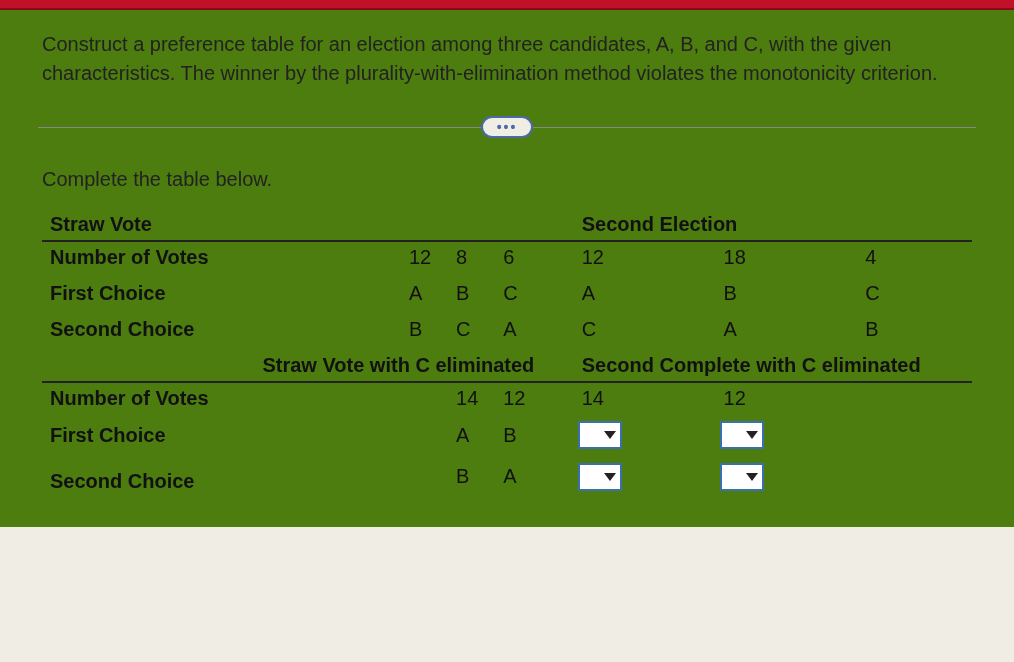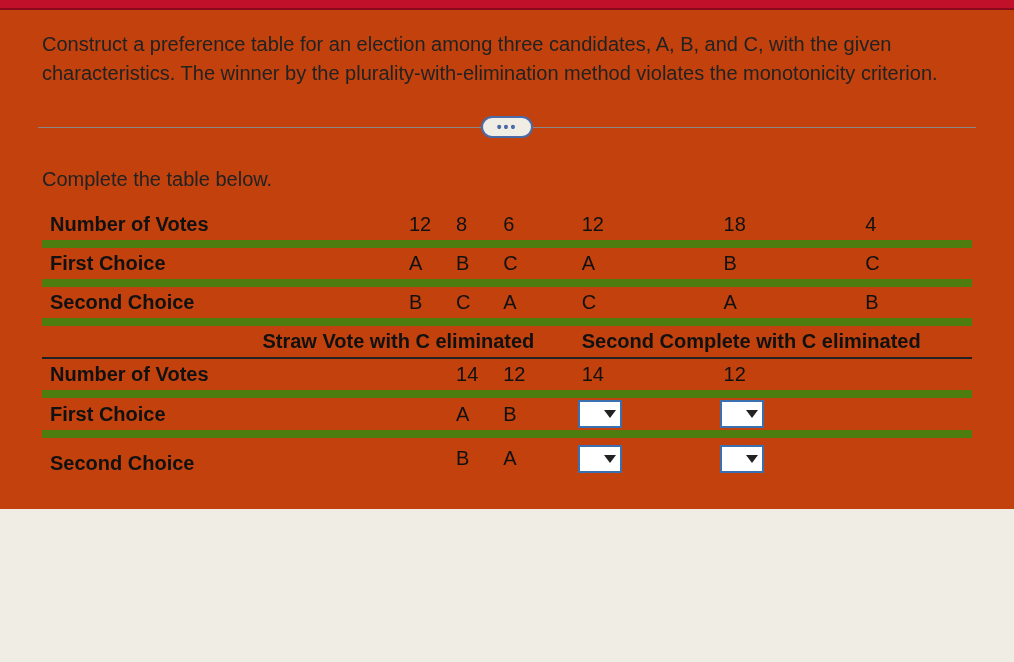--- a/index.html
+++ b/index.html
@@ -10,21 +10,21 @@
     height: 662px;
     overflow: hidden;
   }
   .topbar {
     height: 10px;
     background: #c0102a;
     border-bottom: 2px solid #8a0a1c;
   }
   .page {
     padding: 20px 42px 30px 42px;
-    background: #c2410c;
+    background: #4d7c0f;
     position: relative;
   }
   .question {
     font-size: 20px;
     color: #222;
     line-height: 1.45;
     margin-bottom: 28px;
   }
   .divider-row {
     display: flex;
@@ -73,21 +73,21 @@
     border-bottom: 2px solid #222;
     text-align: center;
     padding-bottom: 6px;
   }
   .lbl {
     font-weight: bold;
     width: 320px;
   }
   .datacell { text-align: center; width: 42px; }
   .gap { width: 28px; }
-  .row-divider td, .row-divider th { border-bottom: 8px solid #4d7c0f; }
+  .row-divider td, .row-divider th { border-bottom: 5px solid #4d7c0f; }
   .subhdr td {
     font-weight: bold;
     border-top: 2px solid #222;
     border-bottom: 2px solid #222;
     text-align: center;
     padding: 6px 4px;
   }
   .subhdr .lbl { text-align: right; }
   .dropdown {
     display: inline-flex;
@@ -122,20 +122,25 @@
     <div class="pill">
       <span>•••</span>
     </div>
     <div class="divider-line"></div>
   </div>
 
   <p class="instr">Complete the table below.</p>
 
   <table class="pref">
     <tbody>
+        <tr class="hdr">
+      <th colspan="4">Straw Vote</th>
+      <th class="gap"></th>
+      <th colspan="3">Second Election</th>
+    </tr>
 
     <tr class="row-divider">
       <td class="lbl">Number of Votes</td>
       <td class="datacell">12</td>
       <td class="datacell">8</td>
       <td class="datacell">6</td>
       <td class="gap"></td>
       <td class="datacell">12</td>
       <td class="datacell">18</td>
       <td class="datacell">4</td>

